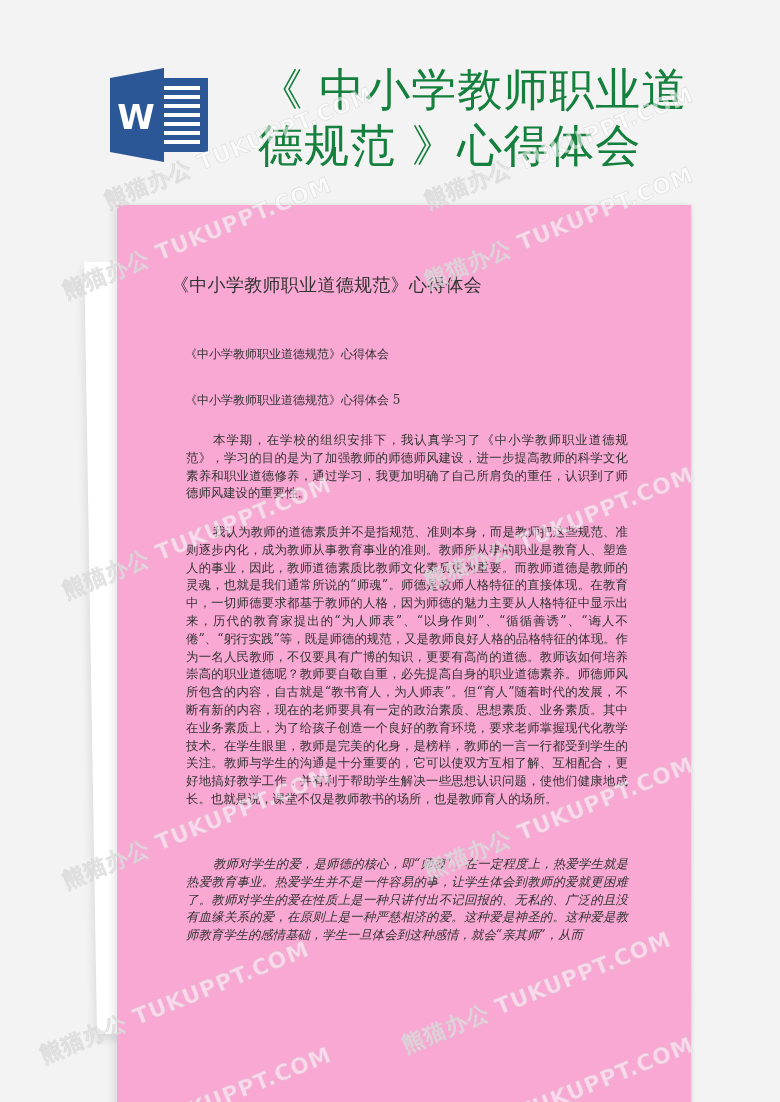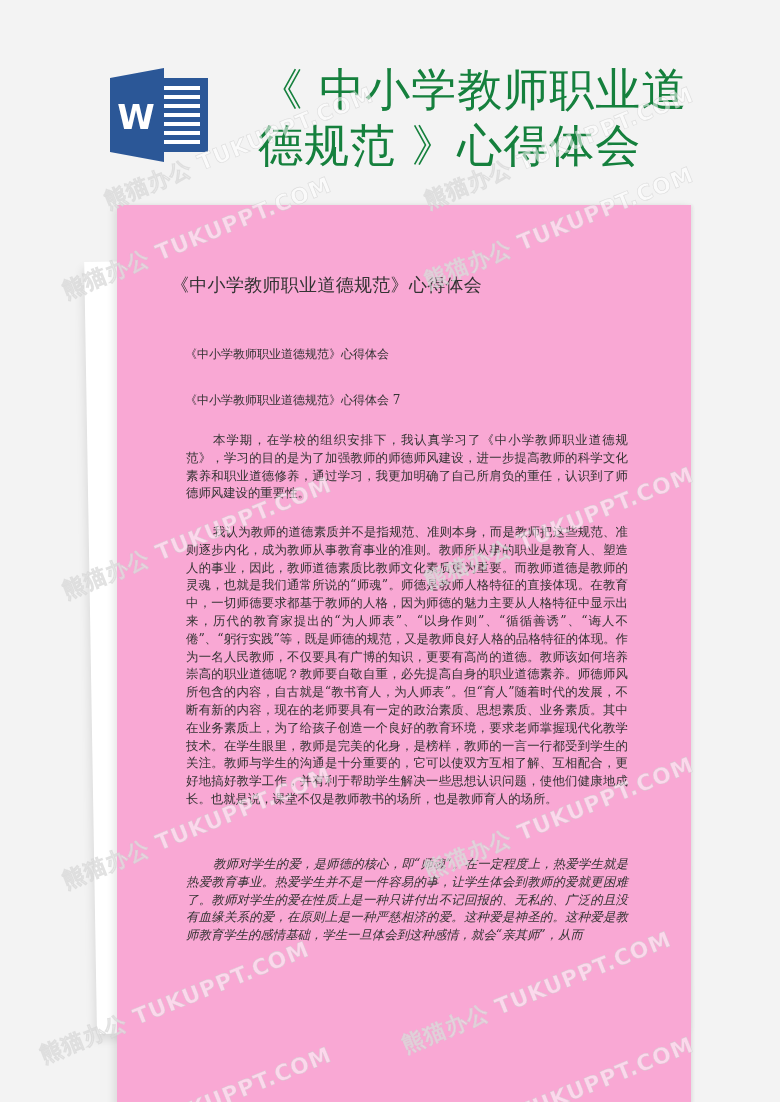--- a/index.html
+++ b/index.html
@@ -131,21 +131,21 @@
     </svg>
   </div>
   <h1 class="header-title">《 中小学教师职业道德规范 》心得体会</h1>
 </div>
 
 <div class="back-page"></div>
 
 <div class="main-page">
   <h2 class="doc-title">《中小学教师职业道德规范》心得体会</h2>
   <p class="doc-subtitle s1">《中小学教师职业道德规范》心得体会</p>
-  <p class="doc-subtitle s2">《中小学教师职业道德规范》心得体会 7</p>
+  <p class="doc-subtitle s2">《中小学教师职业道德规范》心得体会 5</p>
   <p class="doc-para p1">本学期，在学校的组织安排下，我认真学习了《中小学教师职业道德规范》，学习的目的是为了加强教师的师德师风建设，进一步提高教师的科学文化素养和职业道德修养，通过学习，我更加明确了自己所肩负的重任，认识到了师德师风建设的重要性。</p>
   <p class="doc-para p2">我认为教师的道德素质并不是指规范、准则本身，而是教师把这些规范、准则逐步内化，成为教师从事教育事业的准则。教师所从事的职业是教育人、塑造人的事业，因此，教师道德素质比教师文化素质更为重要。而教师道德是教师的灵魂，也就是我们通常所说的“师魂”。师德是教师人格特征的直接体现。在教育中，一切师德要求都基于教师的人格，因为师德的魅力主要从人格特征中显示出来，历代的教育家提出的“为人师表”、“以身作则”、“循循善诱”、“诲人不倦”、“躬行实践”等，既是师德的规范，又是教师良好人格的品格特征的体现。作为一名人民教师，不仅要具有广博的知识，更要有高尚的道德。教师该如何培养崇高的职业道德呢？教师要自敬自重，必先提高自身的职业道德素养。师德师风所包含的内容，自古就是“教书育人，为人师表”。但“育人”随着时代的发展，不断有新的内容，现在的老师要具有一定的政治素质、思想素质、业务素质。其中在业务素质上，为了给孩子创造一个良好的教育环境，要求老师掌握现代化教学技术。在学生眼里，教师是完美的化身，是榜样，教师的一言一行都受到学生的关注。教师与学生的沟通是十分重要的，它可以使双方互相了解、互相配合，更好地搞好教学工作，并有利于帮助学生解决一些思想认识问题，使他们健康地成长。也就是说，课堂不仅是教师教书的场所，也是教师育人的场所。</p>
   <p class="doc-para p3">教师对学生的爱，是师德的核心，即“师魂”。在一定程度上，热爱学生就是热爱教育事业。热爱学生并不是一件容易的事，让学生体会到教师的爱就更困难了。教师对学生的爱在性质上是一种只讲付出不记回报的、无私的、广泛的且没有血缘关系的爱，在原则上是一种严慈相济的爱。这种爱是神圣的。这种爱是教师教育学生的感情基础，学生一旦体会到这种感情，就会“亲其师”，从而</p>
 </div>
 
 <div class="watermark" style="left:58px; top:278px;">熊猫办公 TUKUPPT.COM</div>
 <div class="watermark" style="left:420px; top:268px;">熊猫办公 TUKUPPT.COM</div>
 <div class="watermark" style="left:58px; top:578px;">熊猫办公 TUKUPPT.COM</div>
 <div class="watermark" style="left:420px; top:568px;">熊猫办公 TUKUPPT.COM</div>
 <div class="watermark" style="left:58px; top:868px;">熊猫办公 TUKUPPT.COM</div>

